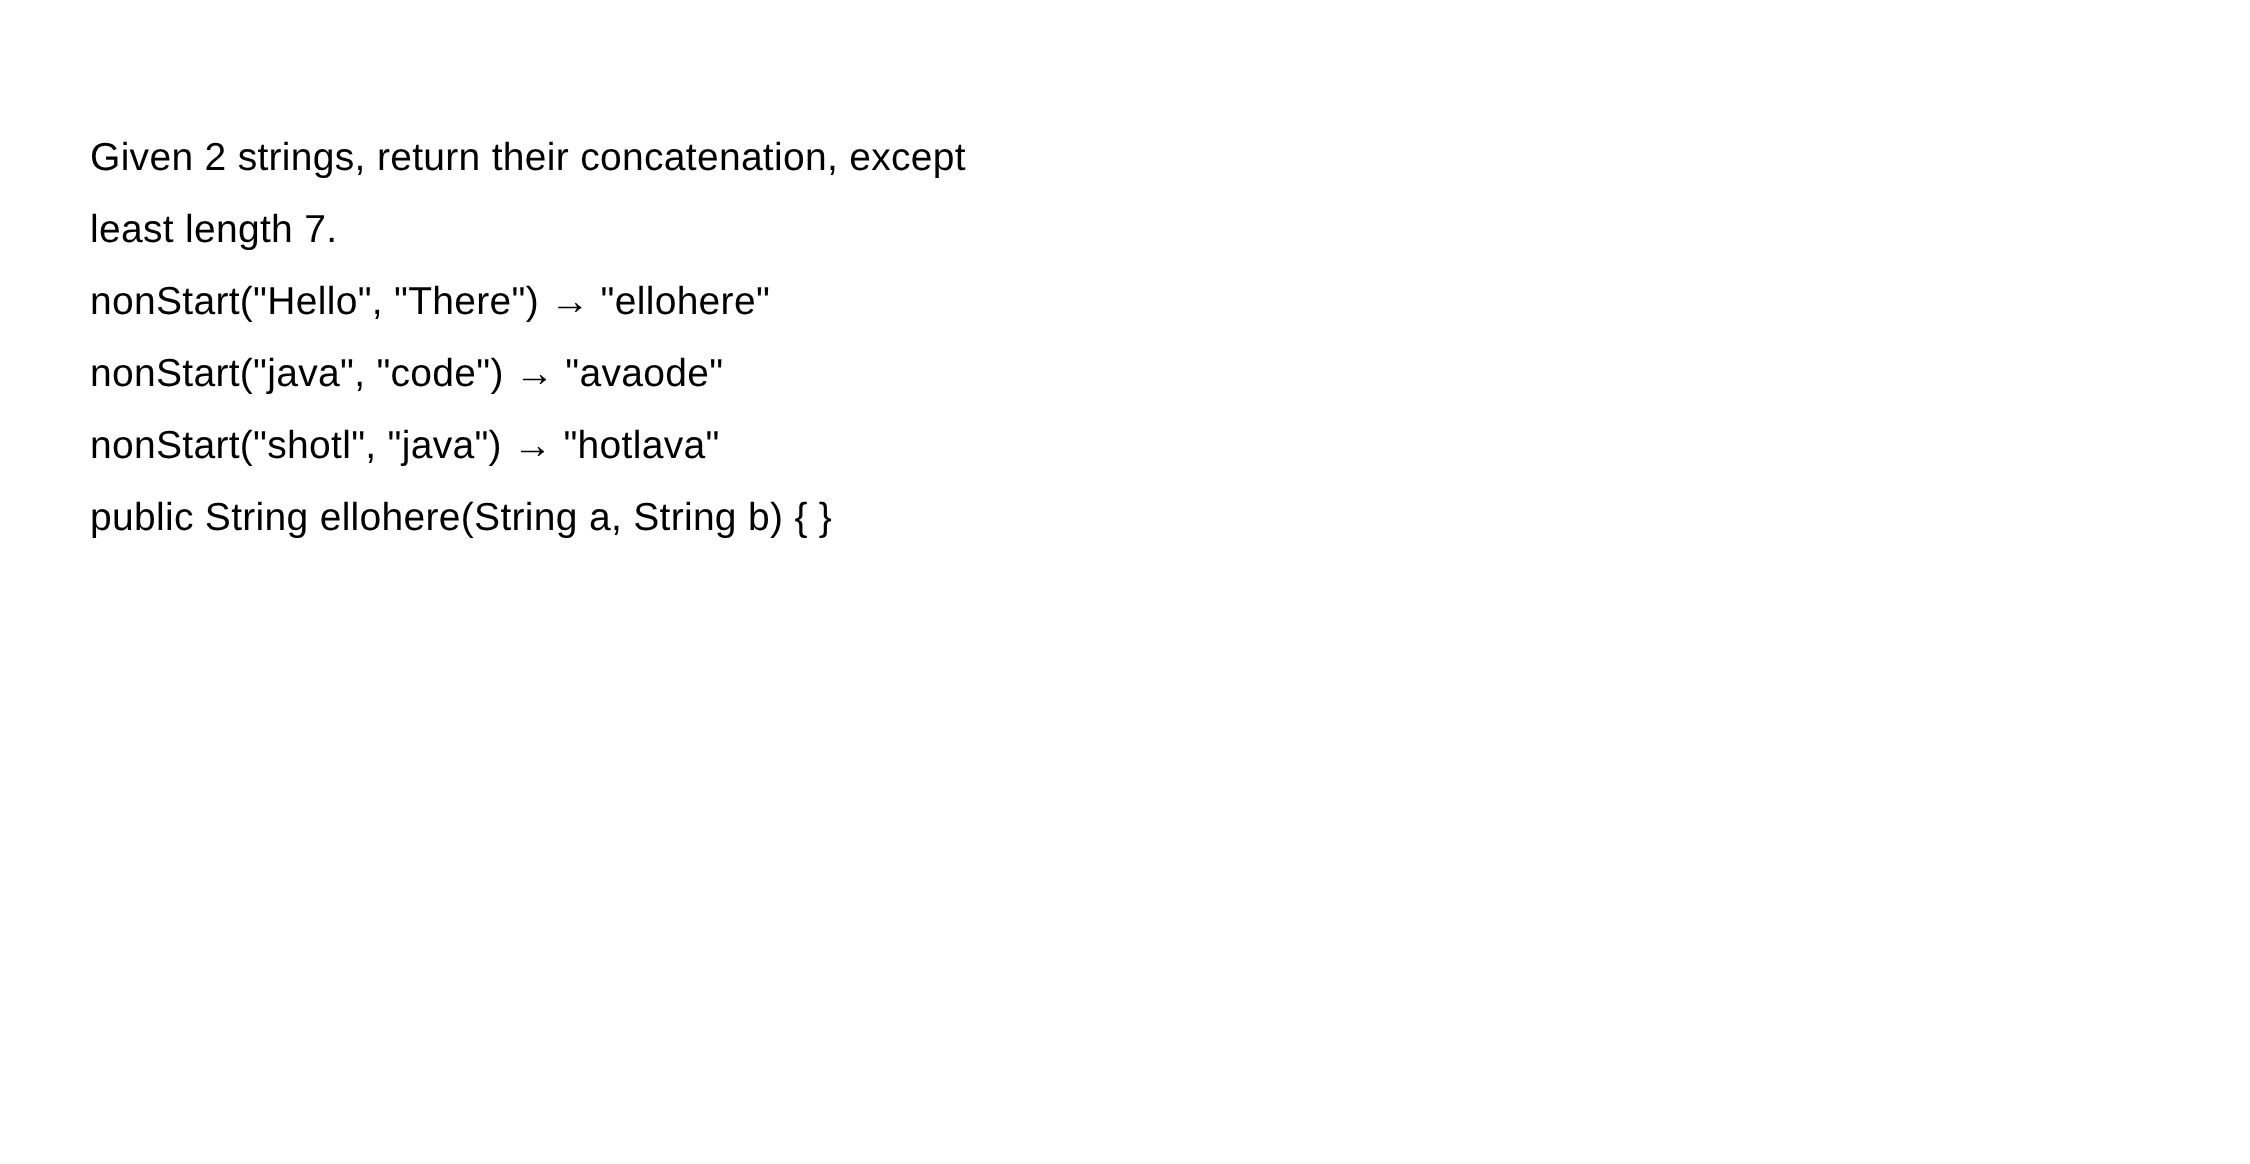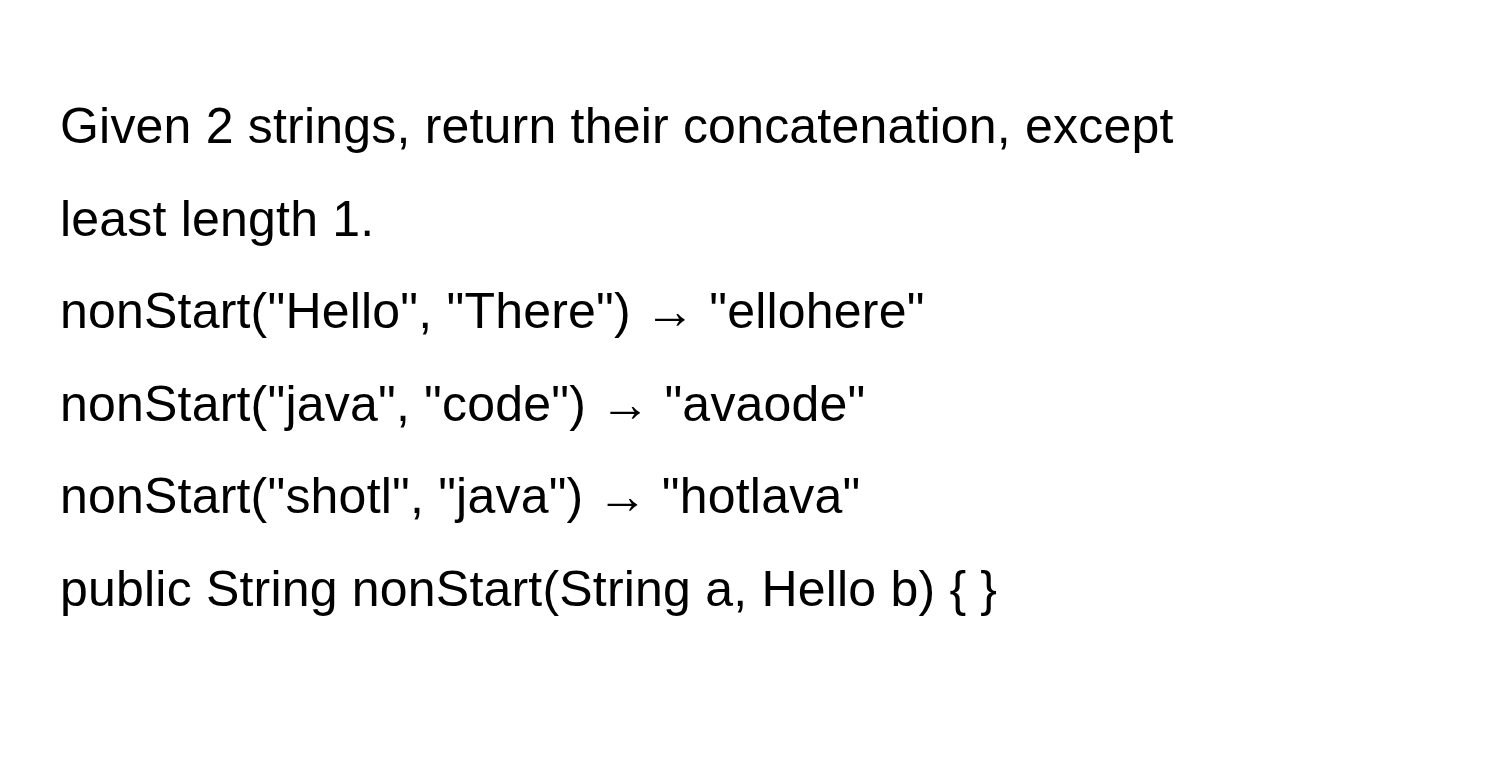--- a/index.html
+++ b/index.html
@@ -6,31 +6,31 @@
     margin: 0;
     padding: 0;
     width: 1500px;
     height: 776px;
     background: #ffffff;
     font-family: -apple-system, BlinkMacSystemFont, "Segoe UI", Helvetica, Arial, sans-serif;
     color: #000000;
   }
   .content {
     padding: 80px 60px 0 60px;
-    font-size: 50px;
+    font-size: 26px;
     line-height: 1.85;
     letter-spacing: 0.2px;
   }
   .line {
     display: block;
   }
 </style>
 </head>
 <body>
 
 <div class="content">
   <span class="line">Given 2 strings, return their concatenation, except</span>
-  <span class="line">least length 1.</span>
+  <span class="line">least length 7.</span>
   <span class="line">nonStart("Hello", "There") → "ellohere"</span>
   <span class="line">nonStart("java", "code") → "avaode"</span>
   <span class="line">nonStart("shotl", "java") → "hotlava"</span>
-  <span class="line">public String nonStart(String a, Hello b) { }</span>
+  <span class="line">public String ellohere(String a, String b) { }</span>
 </div>
 
 </body></html>

